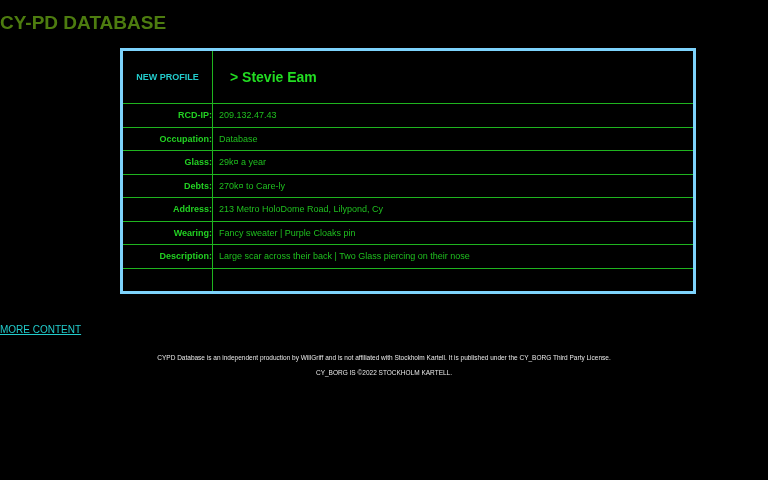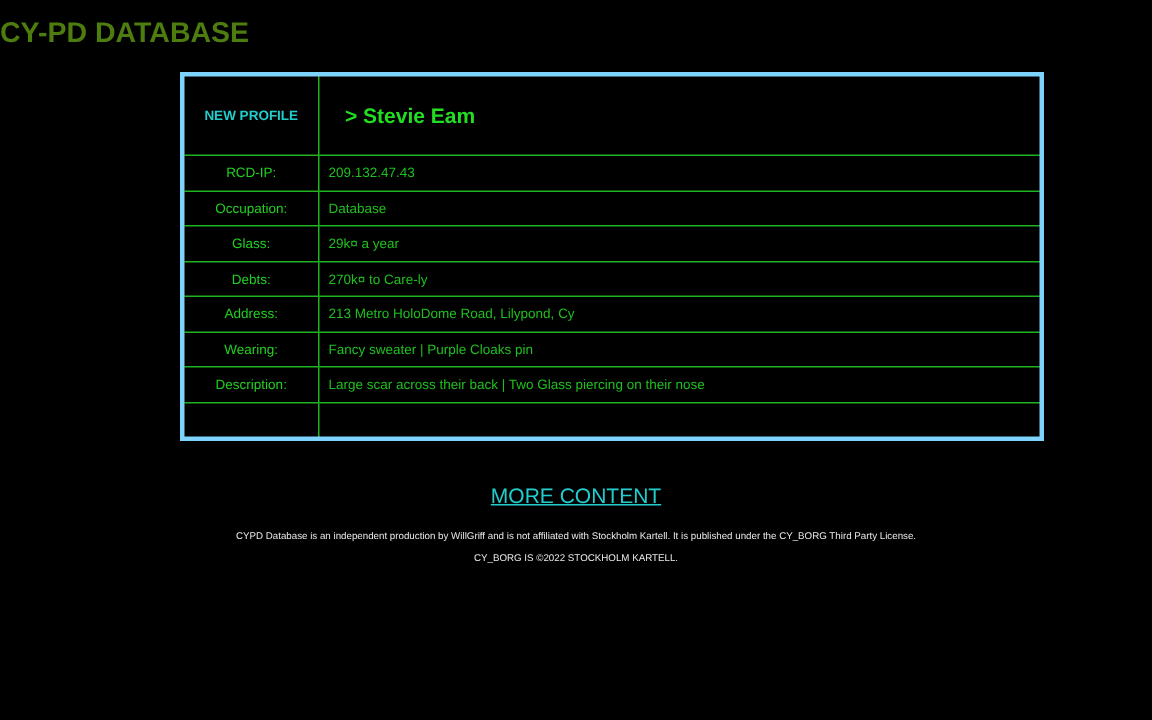--- a/index.html
+++ b/index.html
@@ -32,22 +32,22 @@
     }
     table.profile td {
       border: 1px solid #1fb41f;
       padding: 0;
       height: 22.5px;
       font-size: 9px;
       color: #1fc41f;
     }
     table.profile td.label {
       width: 89px;
-      text-align: center;
-      font-weight: normal;
+      text-align: right;
+      font-weight: bold;
       color: #22d022;
     }
     table.profile td.value {
       padding-left: 6px;
       color: #1fbf1f;
     }
     table.profile tr.header-row td {
       height: 52px;
     }
     table.profile td.new-profile {
@@ -60,22 +60,21 @@
       padding-left: 17px;
       color: #22dd22;
       font-weight: bold;
       font-size: 14px;
     }
     .more-content {
       position: absolute;
       left: 0;
       top: 322px;
       width: 768px;
-      text-align: center;
-      font-size: 14px;
+      font-size: 10px;
       line-height: 16px;
     }
     .more-content a {
       color: #22cccc;
       text-decoration: underline;
       cursor: pointer;
     }
     .disclaimer {
       position: absolute;
       left: 0;

